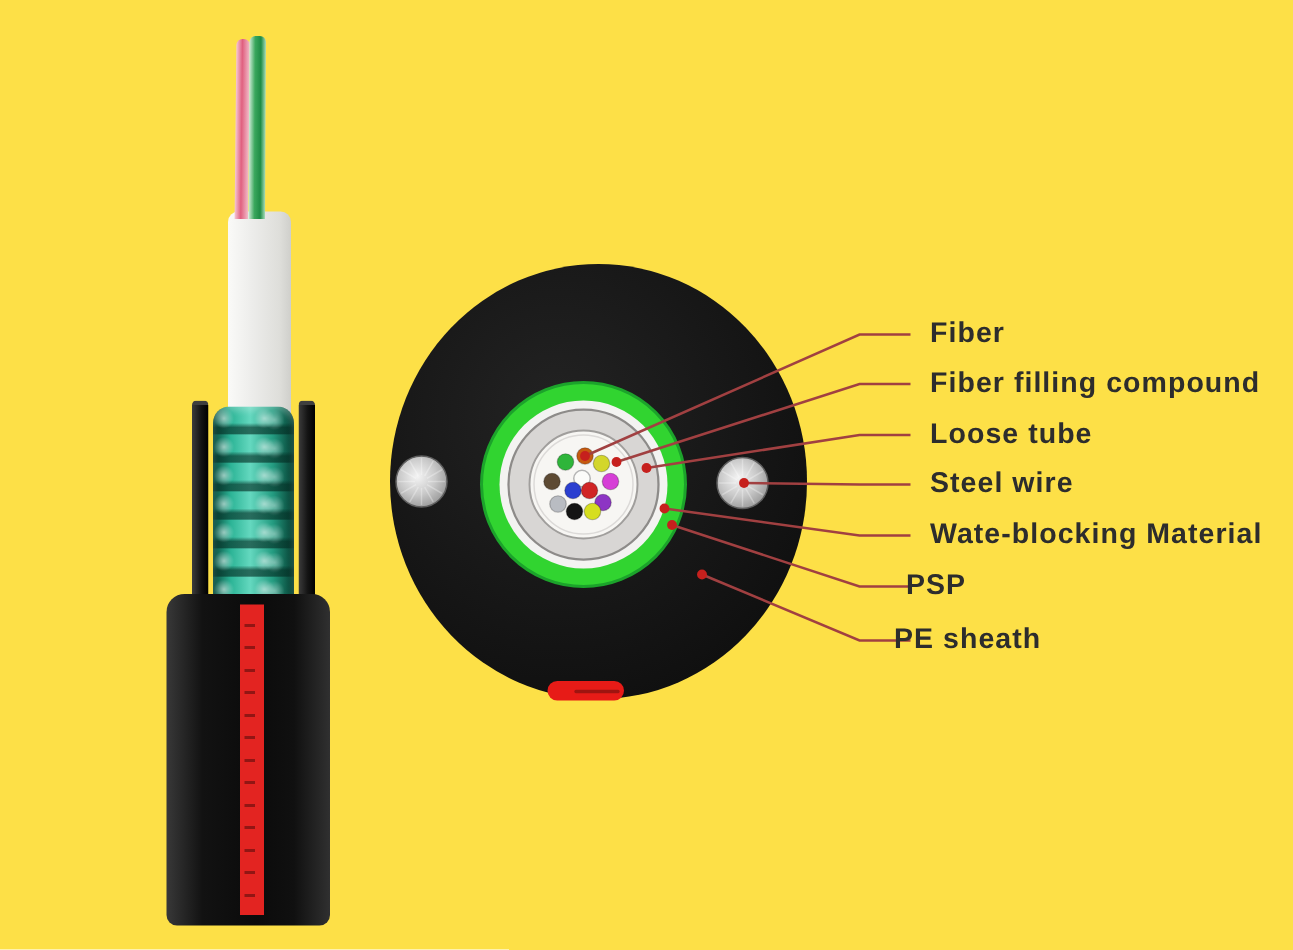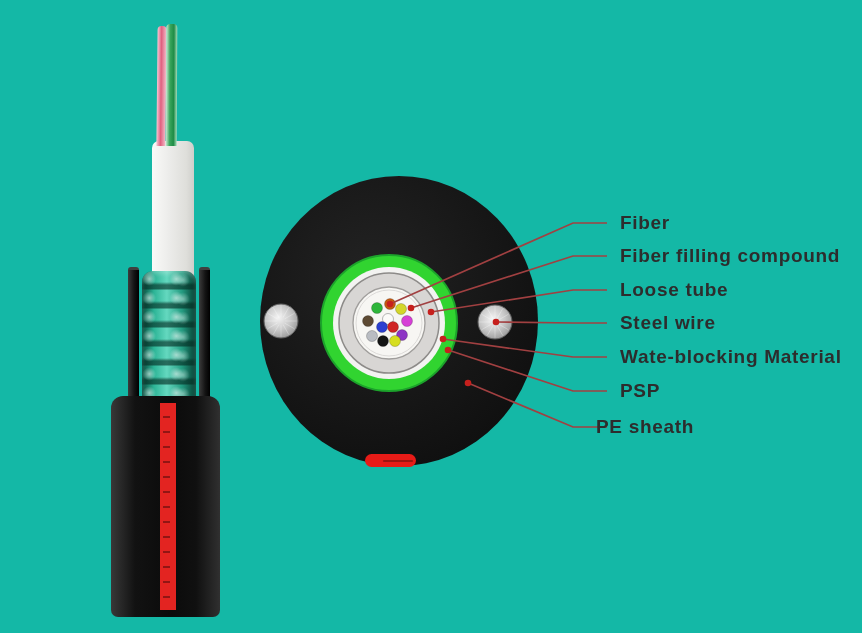--- a/index.html
+++ b/index.html
@@ -1,17 +1,17 @@
 <!DOCTYPE html>
 <html><head>
 <meta charset="utf-8">
 <style>
   html,body{margin:0;padding:0;background:#fff;}
   body{font-family:"Liberation Sans", sans-serif;}
-  .stage{position:relative;width:862px;height:633px;background:#14b8a6;overflow:hidden;}
+  .stage{position:relative;width:862px;height:633px;background:#fde047;overflow:hidden;}
 
   
   .cable-photo{position:absolute;inset:0;}
   .cable-photo > div{position:absolute;}
 
   .fiber-pink{left:157px;top:26px;width:9px;height:120px;z-index:3;
     border-radius:4px 4px 0 0;
     background:linear-gradient(to right,#f6c7d4,var(--fiber-pink,#e0607f) 45%,#f2bcc9);
     transform:rotate(.6deg);}
   .fiber-green{left:166px;top:24px;width:11px;height:122px;z-index:3;
@@ -146,16 +146,16 @@
       <polyline points="468,383 573,427 607,427" fill="none" stroke="#a14041" stroke-width="1.7"></polyline>
       <circle cx="468" cy="383" r="3.3" fill="#c6201d"></circle>
     </svg>
 
   <div class="labels">
     <div class="label" style="left: 620px; top: 210px; color: rgb(45, 45, 45);">Fiber</div>
     <div class="label" style="left: 620px; top: 243px; color: rgb(45, 45, 45);">Fiber filling compound</div>
     <div class="label" style="left: 620px; top: 310px; color: rgb(45, 45, 45);">Steel wire</div>
     <div class="label" style="left: 620px; top: 277px; color: rgb(45, 45, 45);">Loose tube</div>
     <div class="label" style="left: 620px; top: 344px; color: rgb(45, 45, 45);">Wate-blocking Material</div>
-    <div class="label" style="left: 620px; top: 378px; color: rgb(45, 45, 45);">PSP</div>
+    <div class="label" style="left: 604px; top: 378px; color: rgb(45, 45, 45);">PSP</div>
     <div class="label" style="left: 596px; top: 414px; color: rgb(45, 45, 45);">PE sheath</div>
   </div>
 </div>
 
 </body></html>

